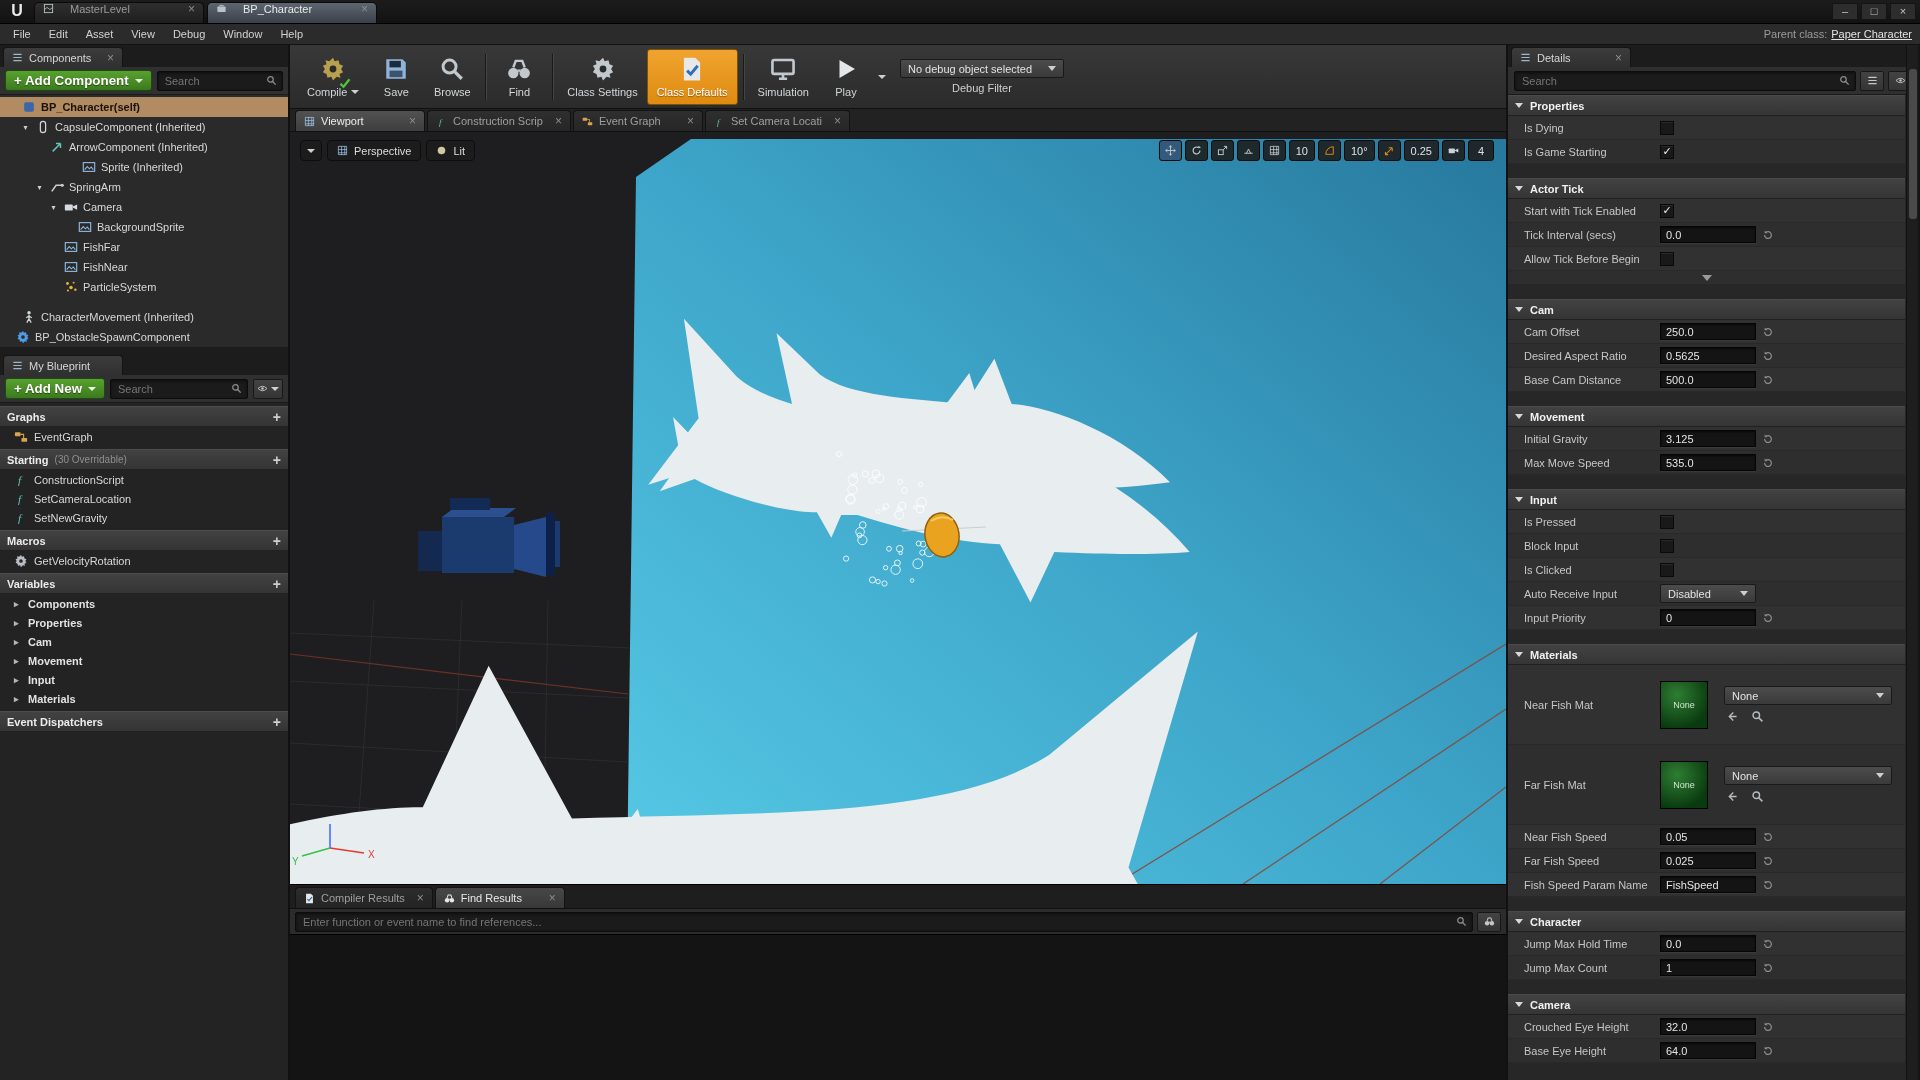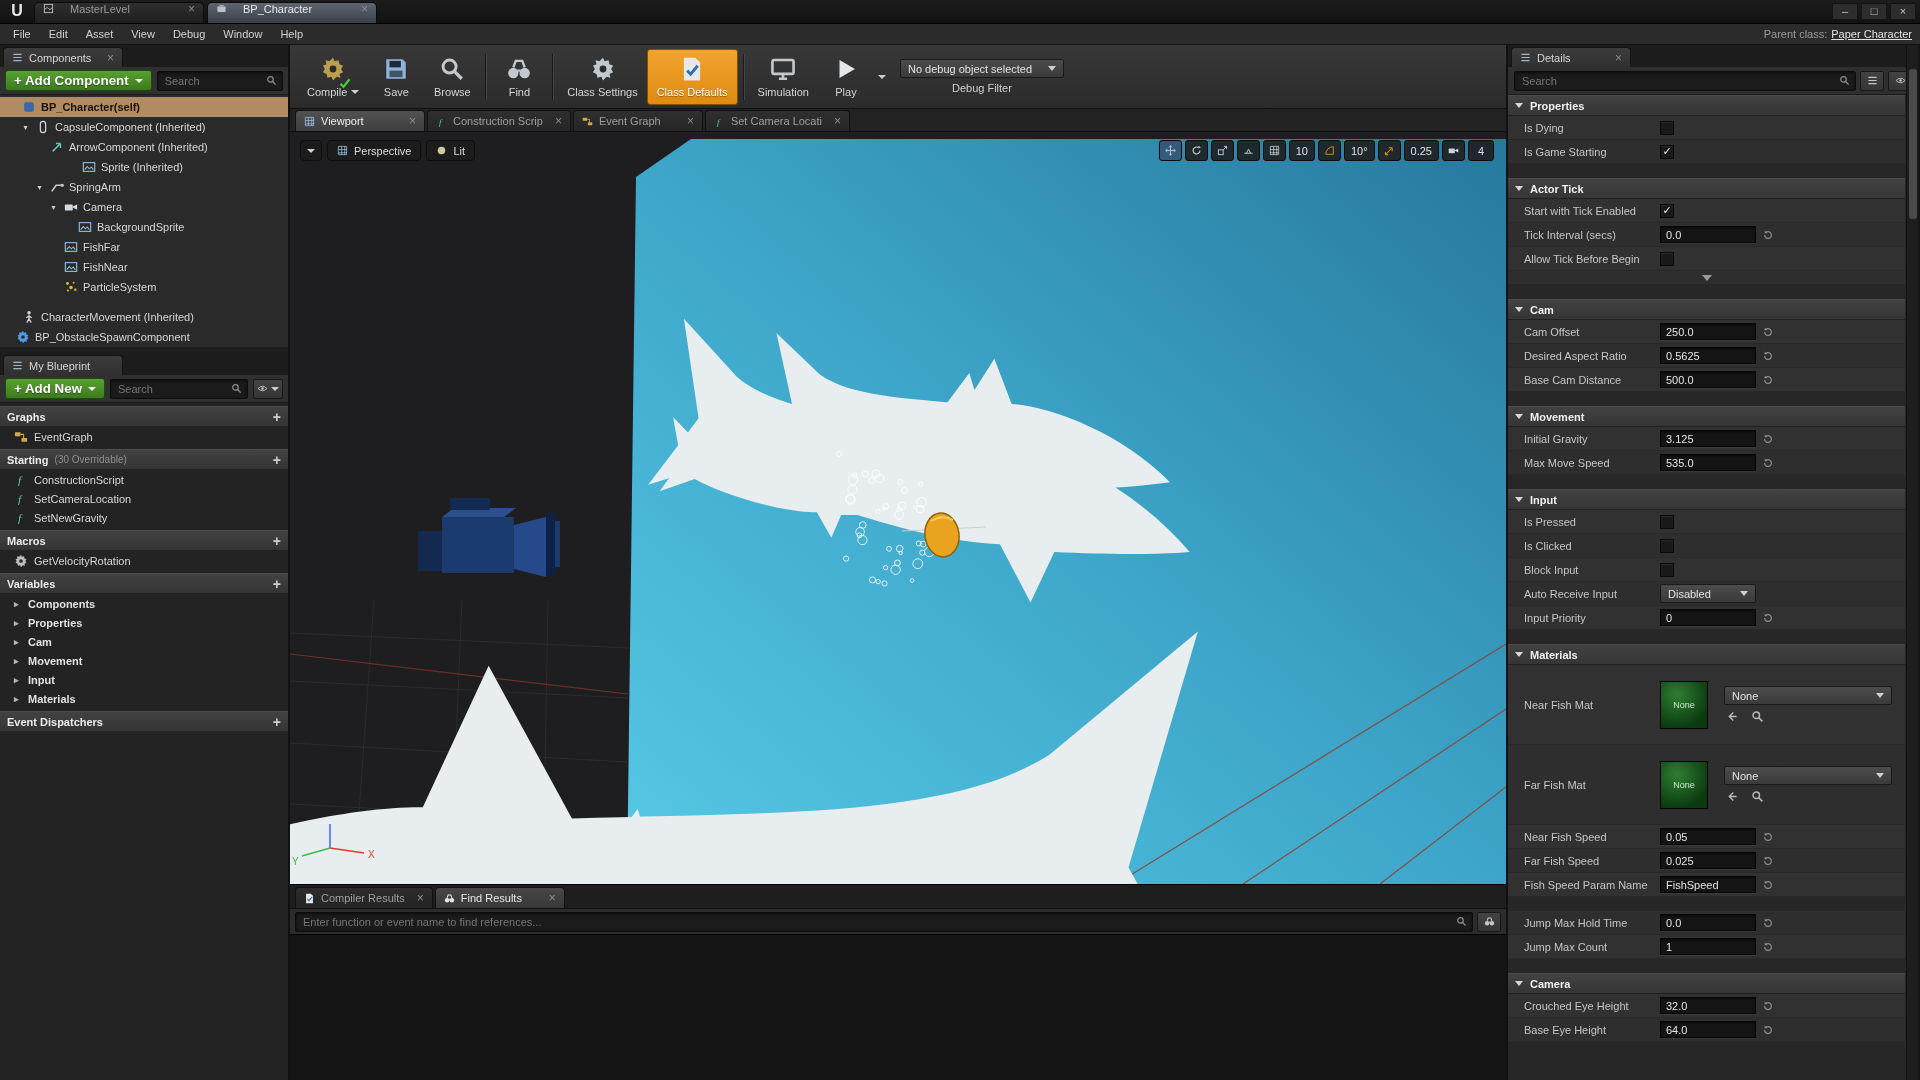--- a/index.html
+++ b/index.html
@@ -980,27 +980,27 @@
               <span class="tri-down"></span>
               <span>Input</span>
             </div>
             <div class="drow">
               <div class="dlabel">Is Pressed</div>
               <div class="dctrl">
                 <div class="checkbox"></div>
               </div>
             </div>
             <div class="drow">
+              <div class="dlabel">Block Input</div>
+              <div class="dctrl">
+                <div class="checkbox"></div>
+              </div>
+            </div>
+            <div class="drow">
               <div class="dlabel">Is Clicked</div>
-              <div class="dctrl">
-                <div class="checkbox"></div>
-              </div>
-            </div>
-            <div class="drow">
-              <div class="dlabel">Block Input</div>
               <div class="dctrl">
                 <div class="checkbox"></div>
               </div>
             </div>
             <div class="drow">
               <div class="dlabel">Auto Receive Input</div>
               <div class="dctrl">
                 <div class="combo dcombo">
                   <span>Disabled</span>
                   <span class="caret"></span>
@@ -1084,20 +1084,24 @@
               <div class="dlabel">Fish Speed Param Name</div>
               <div class="dctrl">
                 <div class="numbox">FishSpeed</div>
                 <svg class="icon reset">
                   <use href="#i-reset"></use>
                 </svg>
               </div>
             </div>
           </div>
           <div class="dsection">
+            <div class="dheader">
+              <span class="tri-down"></span>
+              <span>Character</span>
+            </div>
             <div class="drow">
               <div class="dlabel">Jump Max Hold Time</div>
               <div class="dctrl">
                 <div class="numbox">0.0</div>
                 <svg class="icon reset">
                   <use href="#i-reset"></use>
                 </svg>
               </div>
             </div>
             <div class="drow">

